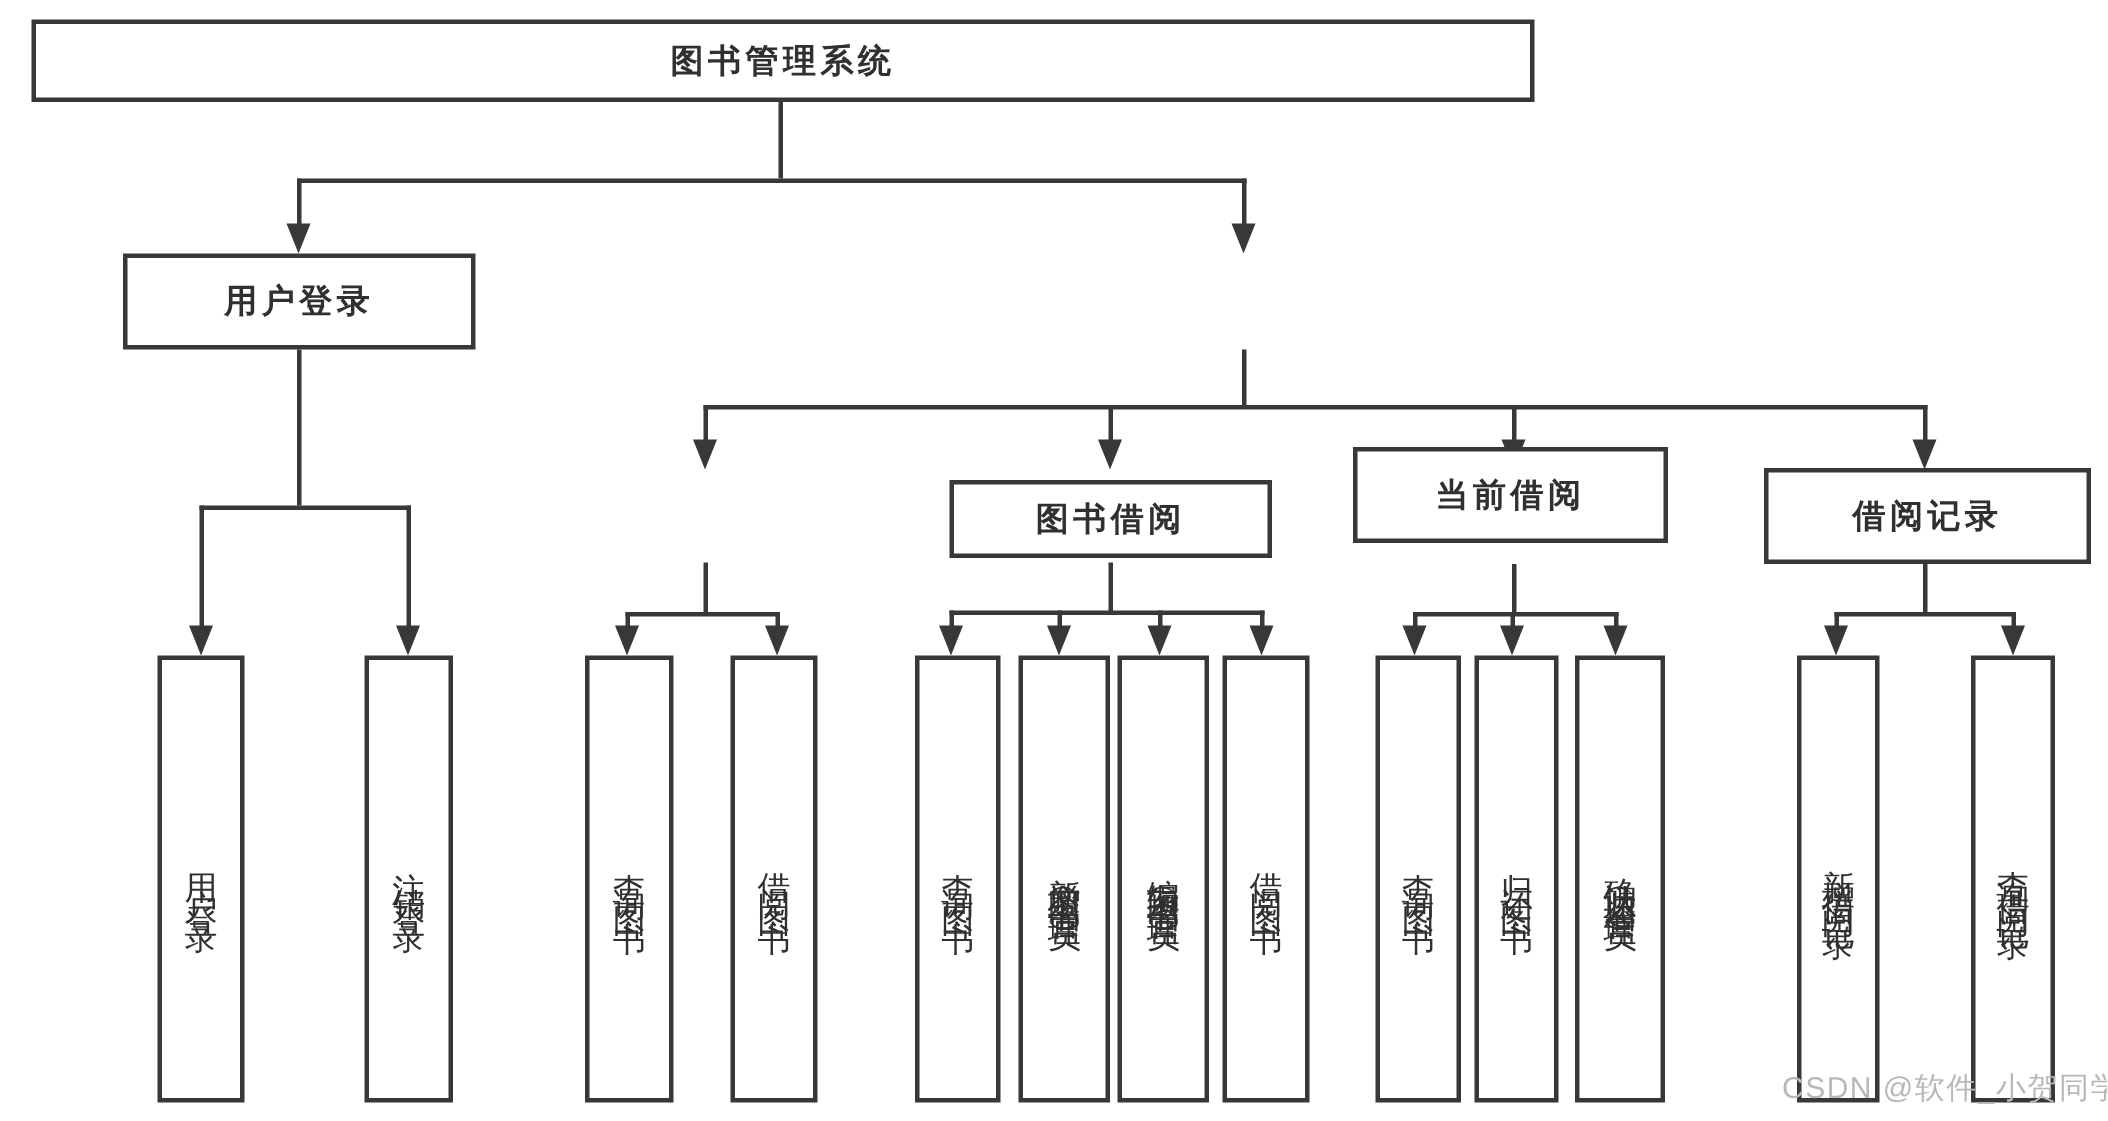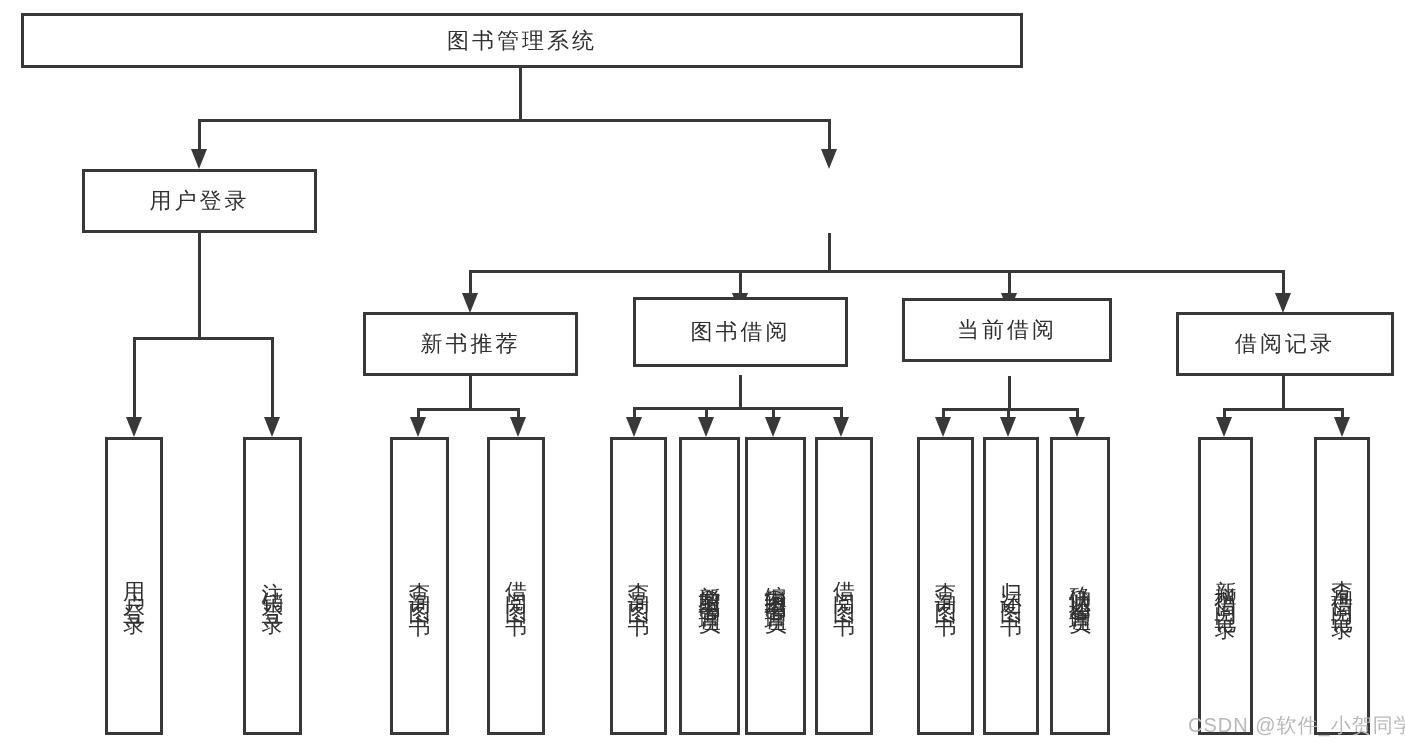--- a/index.html
+++ b/index.html
@@ -3,21 +3,21 @@
 <meta charset="utf-8">
 <style>
   html,body{margin:0;padding:0;background:#ffffff;}
   #canvas{
     position:relative;width:1405px;height:747px;background:#ffffff;overflow:hidden;
     font-family:"Liberation Sans",sans-serif;color:#303030;
   }
   .hbox{
     position:absolute;box-sizing:border-box;background:#ffffff;border:3px solid #383838;
     display:flex;align-items:center;justify-content:center;
-    font-size:22px;letter-spacing:3px;color:#303030;white-space:nowrap;
+    font-size:22px;letter-spacing:3px;color:#303030;white-space:nowrap;font-weight:bold;
   }
   .leaf{
     position:absolute;top:437px;height:298px;box-sizing:border-box;background:#ffffff;
     border:3px solid #383838;display:flex;align-items:center;justify-content:center;
   }
   .leaf span{
     writing-mode:vertical-rl;text-orientation:mixed;
     font-size:22px;letter-spacing:11px;color:#303030;line-height:1;
   }
   .leaf span.ls-mid{letter-spacing:8px;}
@@ -67,22 +67,21 @@
     <div class="vl" style="left:469px;top:270px;height:25px"></div>
     <div class="ar" style="left:462px;top:293px"></div>
     <div class="vl" style="left:739px;top:270px;height:25px"></div>
     <div class="ar" style="left:732px;top:293px"></div>
     <div class="vl" style="left:1008px;top:270px;height:25px"></div>
     <div class="ar" style="left:1001px;top:293px"></div>
     <div class="vl" style="left:1282px;top:270px;height:25px"></div>
     <div class="ar" style="left:1275px;top:293px"></div>
   </div>
 
-  <div class="hbox" style="left:363px;top:312px;width:215px;height:64px">新书推荐</div>
-  <div class="hbox" style="left:633px;top:297px;width:215px;height:70px">图书借阅</div>
+  <div class="hbox" style="left:633px;top:320px;width:215px;height:52px">图书借阅</div>
   <div class="hbox" style="left:902px;top:298px;width:210px;height:64px">当前借阅</div>
   <div class="hbox" style="left:1176px;top:312px;width:218px;height:64px">借阅记录</div>
 
   <div>
     <div class="vl" style="left:469px;top:375px;height:34px"></div>
     <div class="hl" style="left:417px;top:408px;width:103px"></div>
     <div class="vl" style="left:417px;top:408px;height:11px"></div>
     <div class="ar" style="left:410px;top:417px"></div>
     <div class="vl" style="left:517px;top:408px;height:11px"></div>
     <div class="ar" style="left:510px;top:417px"></div>

